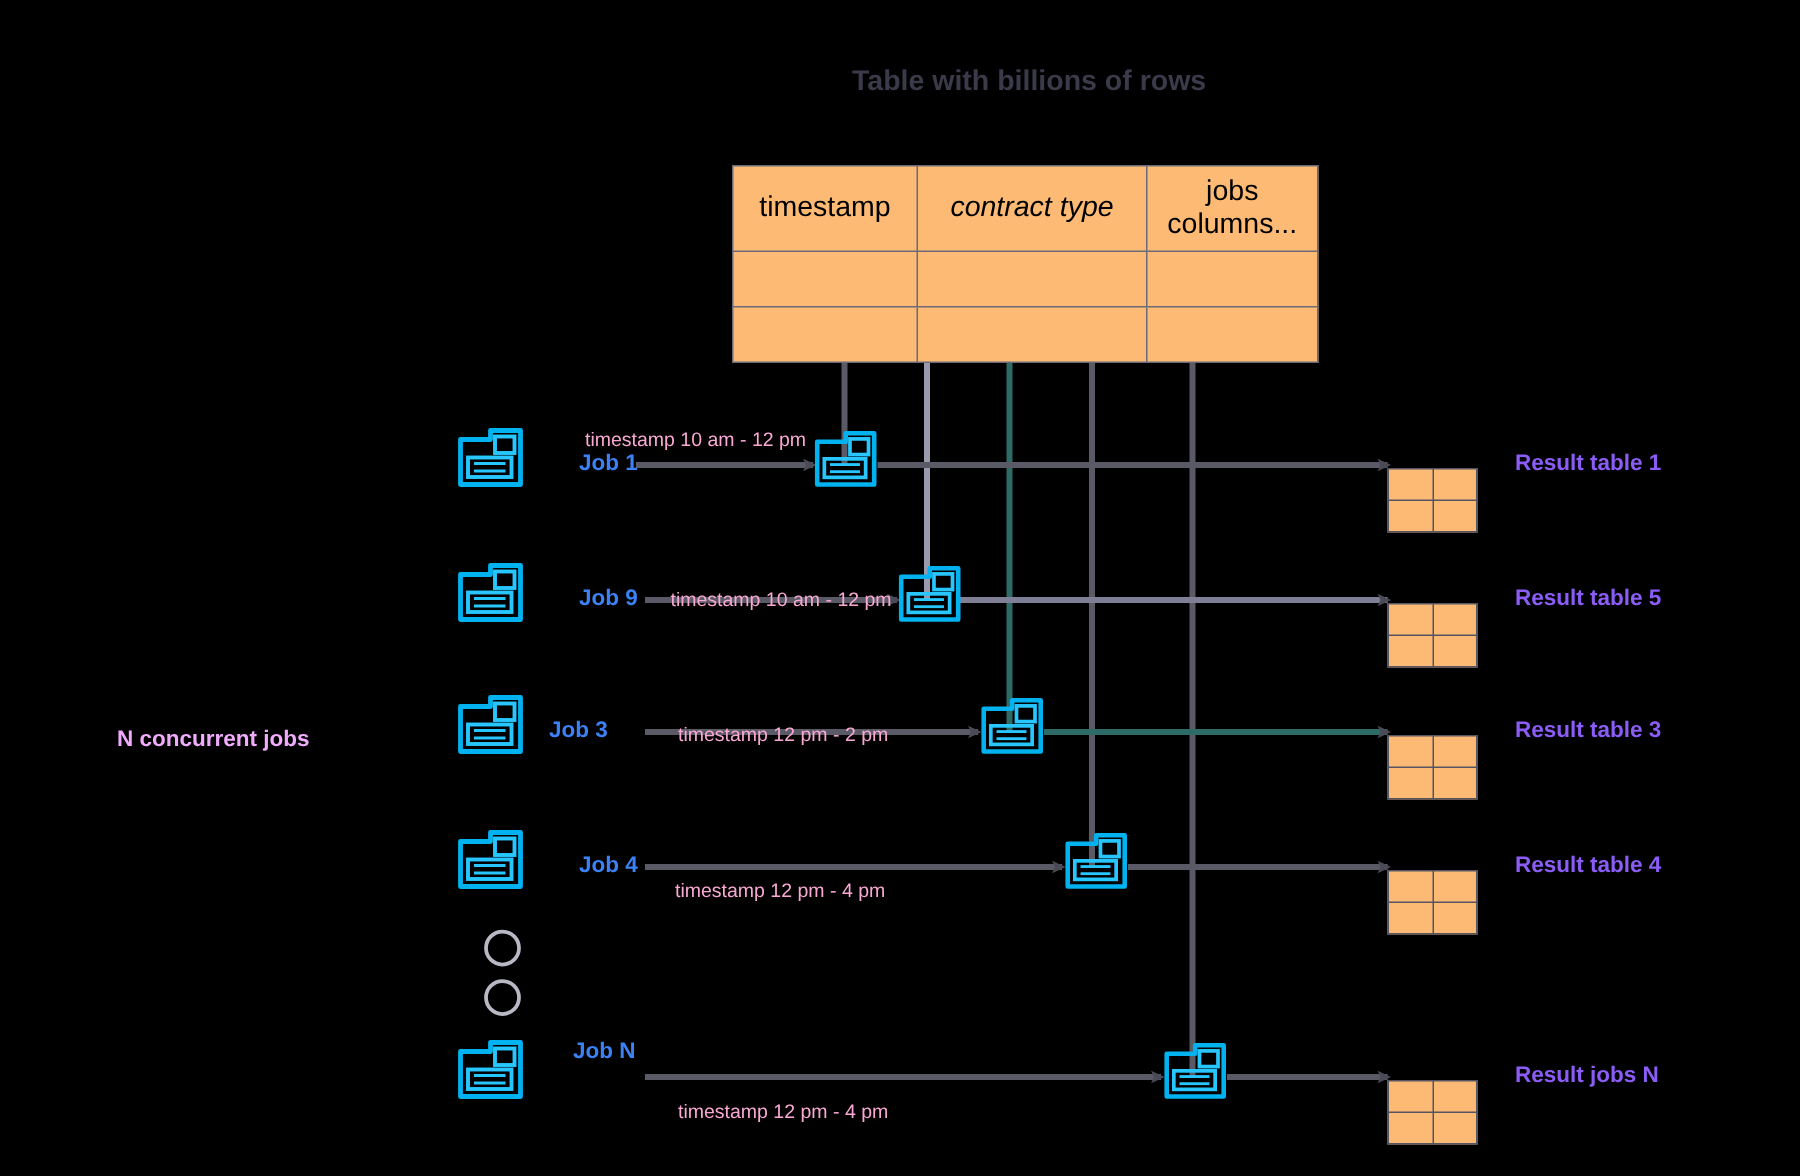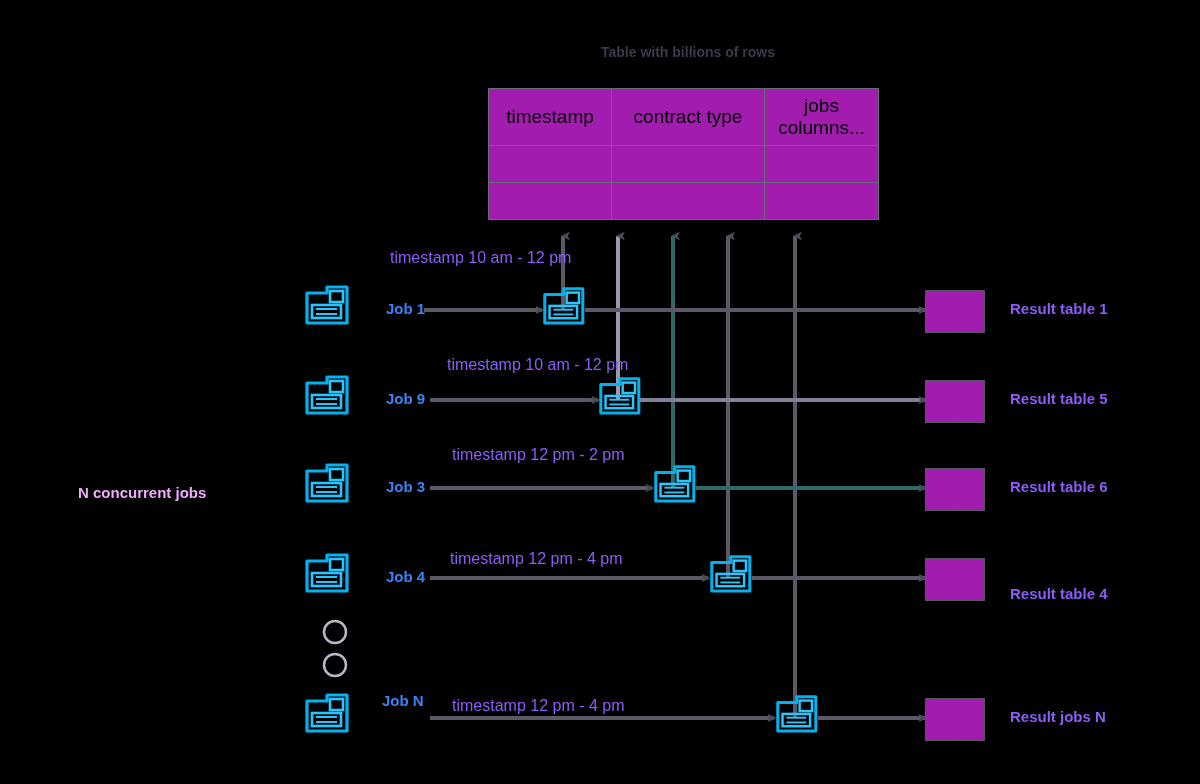--- a/index.html
+++ b/index.html
@@ -26,63 +26,64 @@
     width: 1200px;
     height: 784px;
   }
   .lbl {
     position: absolute;
     color: #3b3b4d;
     font-family: "Liberation Sans", sans-serif;
     white-space: nowrap;
   }
   .title-lbl {
-    font-size: 14px;
+    font-size: 19px;
     font-weight: bold;
     color: #3a3a4a;
-    text-align: center;
   }
   .job-lbl {
     font-size: 15px;
     font-weight: bold;
     color: #3b82f6;
   }
   .ts-lbl {
-    font-size: 16px;
-    color: #8b5cf6;
+    font-size: 13px;
+    color: #f9a8d4;
+    margin-top: 36px;
   }
   .res-lbl {
     font-size: 15px;
     font-weight: bold;
     color: #8b5cf6;
   }
   .side-lbl {
     font-size: 15px;
     font-weight: bold;
     color: #f0abfc;
   }
   .tbl {
     position: absolute;
     border-collapse: collapse;
-    background: #a21caf;
+    background: #fdba74;
+    margin-top: 22px;
   }
   .tbl td {
     border: 1px solid #6b6b78;
     font-family: "Liberation Sans", sans-serif;
     font-size: 19px;
     color: #000000;
     text-align: center;
     vertical-align: middle;
     padding: 0;
   }
   .tbl td.hdr { height: 56px; }
   .tbl td.empty { height: 36px; }
   .main-table { left: 488px; top: 88px; }
   .main-table td.c0 { width: 122px; }
-  .main-table td.c1 { width: 152px; }
+  .main-table td.c1 { width: 152px; font-style: italic; }
   .main-table td.c2 { width: 113px; }
   .res-table { width: 60px; }
   .res-table td { height: 20px; width: 30px; border: 1px solid #555562; }
 </style>
 </head>
 <body>
 
 <div id="stage">
 
   <svg class="layer" viewBox="0 0 1200 784">
@@ -187,21 +188,21 @@
       <td class="empty c1"></td>
       <td class="empty c2"></td>
     </tr>
   </tbody>
     </table>
 
   <div class="lbl side-lbl" style="left:78px; top:484px;">N concurrent jobs</div>
 
   <div class="lbl job-lbl" style="left:386px; top:300px;">Job 1</div>
   <div class="lbl job-lbl" style="left:386px; top:390px;">Job 9</div>
-  <div class="lbl job-lbl" style="left:386px; top:478px;">Job 3</div>
+  <div class="lbl job-lbl" style="left:366px; top:478px;">Job 3</div>
   <div class="lbl job-lbl" style="left:386px; top:568px;">Job 4</div>
   <div class="lbl job-lbl" style="left:382px; top:692px;">Job N</div>
 
   <div class="lbl ts-lbl" style="left:390px; top:249px;">timestamp 10 am - 12 pm</div>
   <div class="lbl ts-lbl" style="left:447px; top:356px;">timestamp 10 am - 12 pm</div>
   <div class="lbl ts-lbl" style="left:452px; top:446px;">timestamp 12 pm - 2 pm</div>
   <div class="lbl ts-lbl" style="left:450px; top:550px;">timestamp 12 pm - 4 pm</div>
   <div class="lbl ts-lbl" style="left:452px; top:697px;">timestamp 12 pm - 4 pm</div>
 
   <table class="tbl res-table" style="left:925px; top:290px;">
@@ -260,17 +261,17 @@
         </tr>
     <tr>
           <td></td>
           <td></td>
         </tr>
   </tbody>
     </table>
 
   <div class="lbl res-lbl" style="left:1010px; top:300px;">Result table 1</div>
   <div class="lbl res-lbl" style="left:1010px; top:390px;">Result table 5</div>
-  <div class="lbl res-lbl" style="left:1010px; top:478px;">Result table 6</div>
-  <div class="lbl res-lbl" style="left:1010px; top:568px;margin-top:17px;">Result table 4</div>
+  <div class="lbl res-lbl" style="left:1010px; top:478px;">Result table 3</div>
+  <div class="lbl res-lbl" style="left:1010px; top:568px;">Result table 4</div>
   <div class="lbl res-lbl" style="left:1010px; top:708px;">Result jobs N</div>
 
 </div>
 
 </body></html>

